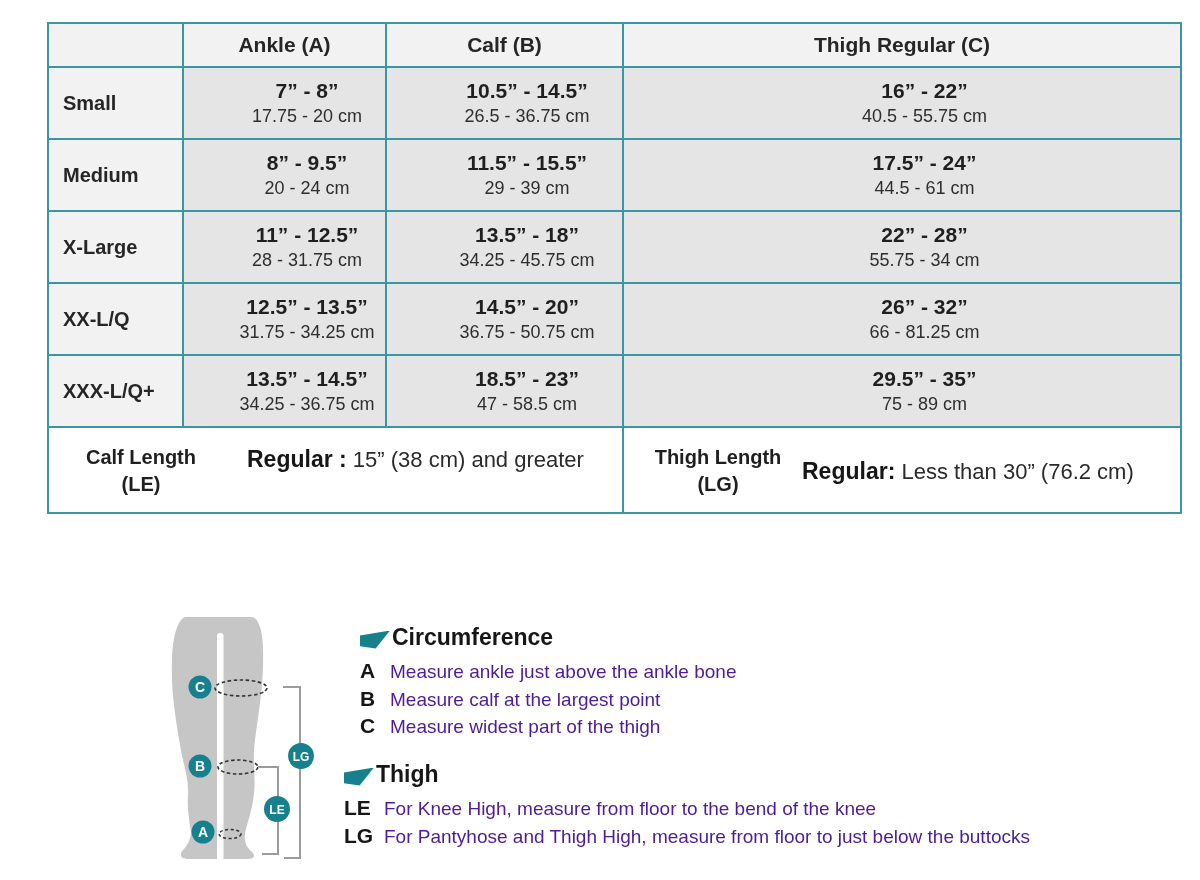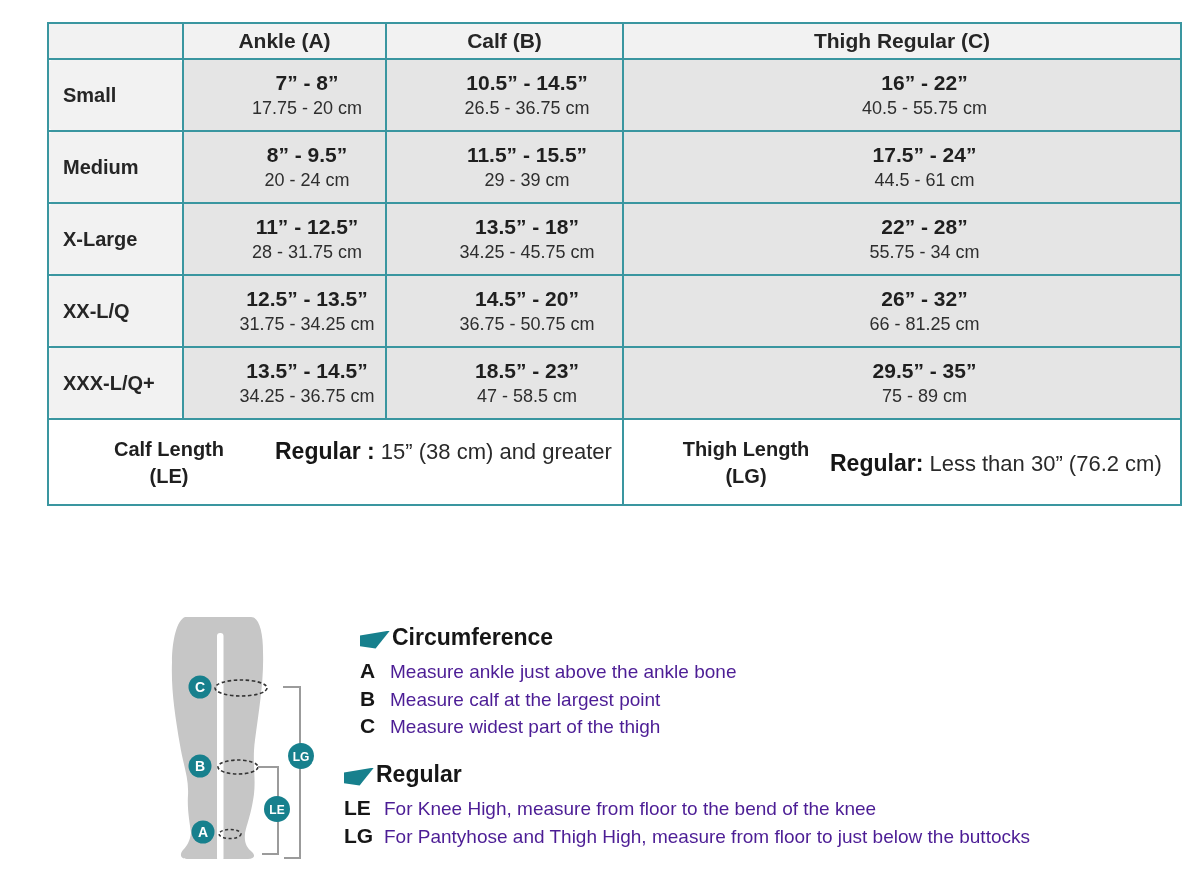--- a/index.html
+++ b/index.html
@@ -8,37 +8,37 @@
     position: relative; width: 1200px; height: 880px;
     font-family: "Liberation Sans", sans-serif; color:#232323; overflow:hidden;
   }
 
   
   table.size-table {
     position:absolute; left:47px; top:22px; width:1133px;
     border-collapse: collapse; table-layout: fixed;
   }
   .size-table th, .size-table td { border:2px solid #3a96a0; padding:0; }
-  .size-table thead tr { height:36px; }
+  .size-table thead tr { height:44px; }
   .size-table tbody tr.data-row { height:72px; }
   .size-table tr.footer-row { height:86px; }
   .size-table th.col-head {
     background:#f2f2f2; font-weight:bold; font-size:21px; text-align:center; color:#262626;
   }
   .size-table th.corner { background:#f2f2f2; }
   .size-table th.size-label {
     background:#f2f2f2; font-weight:bold; font-size:20px; text-align:left;
     padding-left:14px; color:#262626;border-radius:7px;
   }
   .size-table td.val-cell { text-align:center; vertical-align:middle; background:#e5e5e5;padding-left:45px; }
   .val-in { font-weight:bold; font-size:21px; color:#1f1f1f; }
   .val-cm { font-size:18px; color:#2e2e2e; margin-top:3px; }
 
   .footer-cell { background:#fff; vertical-align:top; }
-  .footer-inner { display:flex; align-items:flex-start; padding-top:16px;padding-left:28px; }
+  .footer-inner { display:flex; align-items:flex-start; padding-top:16px; }
   .len-label { font-weight:bold; font-size:20px; line-height:27px; text-align:center; color:#1f1f1f; }
   .len-label-calf  { width:148px; margin-left:18px; }
   .len-label-thigh { width:140px; margin-left:24px; }
   .len-text { font-size:22px; color:#2a2a2a; white-space:nowrap; }
   .len-text b { font-size:23px; color:#161616; }
   .len-text-calf  { margin-left:32px; margin-top:2px; }
   .len-text-thigh { margin-left:14px; margin-top:14px; }
 
   
   .leg-svg { position:absolute; left:160px; top:610px; width:330px; height:260px; }
@@ -252,21 +252,21 @@
       <div class="legend-item">
         <span class="legend-key key-narrow">C</span>
         <span class="legend-text">Measure widest part of the thigh</span>
       </div>
     </div>
   </div>
 
   <div class="legend-block" style="left:344px; top:761px;">
     <div class="legend-title-row">
       <span class="flag-icon"></span>
-      <span class="legend-title">Regular</span>
+      <span class="legend-title">Thigh</span>
     </div>
     <div class="legend-items">
       <div class="legend-item">
         <span class="legend-key key-wide">LE</span>
         <span class="legend-text">For Knee High, measure from floor to the bend of the knee</span>
       </div>
       <div class="legend-item">
         <span class="legend-key key-wide">LG</span>
         <span class="legend-text">For Pantyhose and Thigh High, measure from floor to just below the buttocks</span>
       </div>

